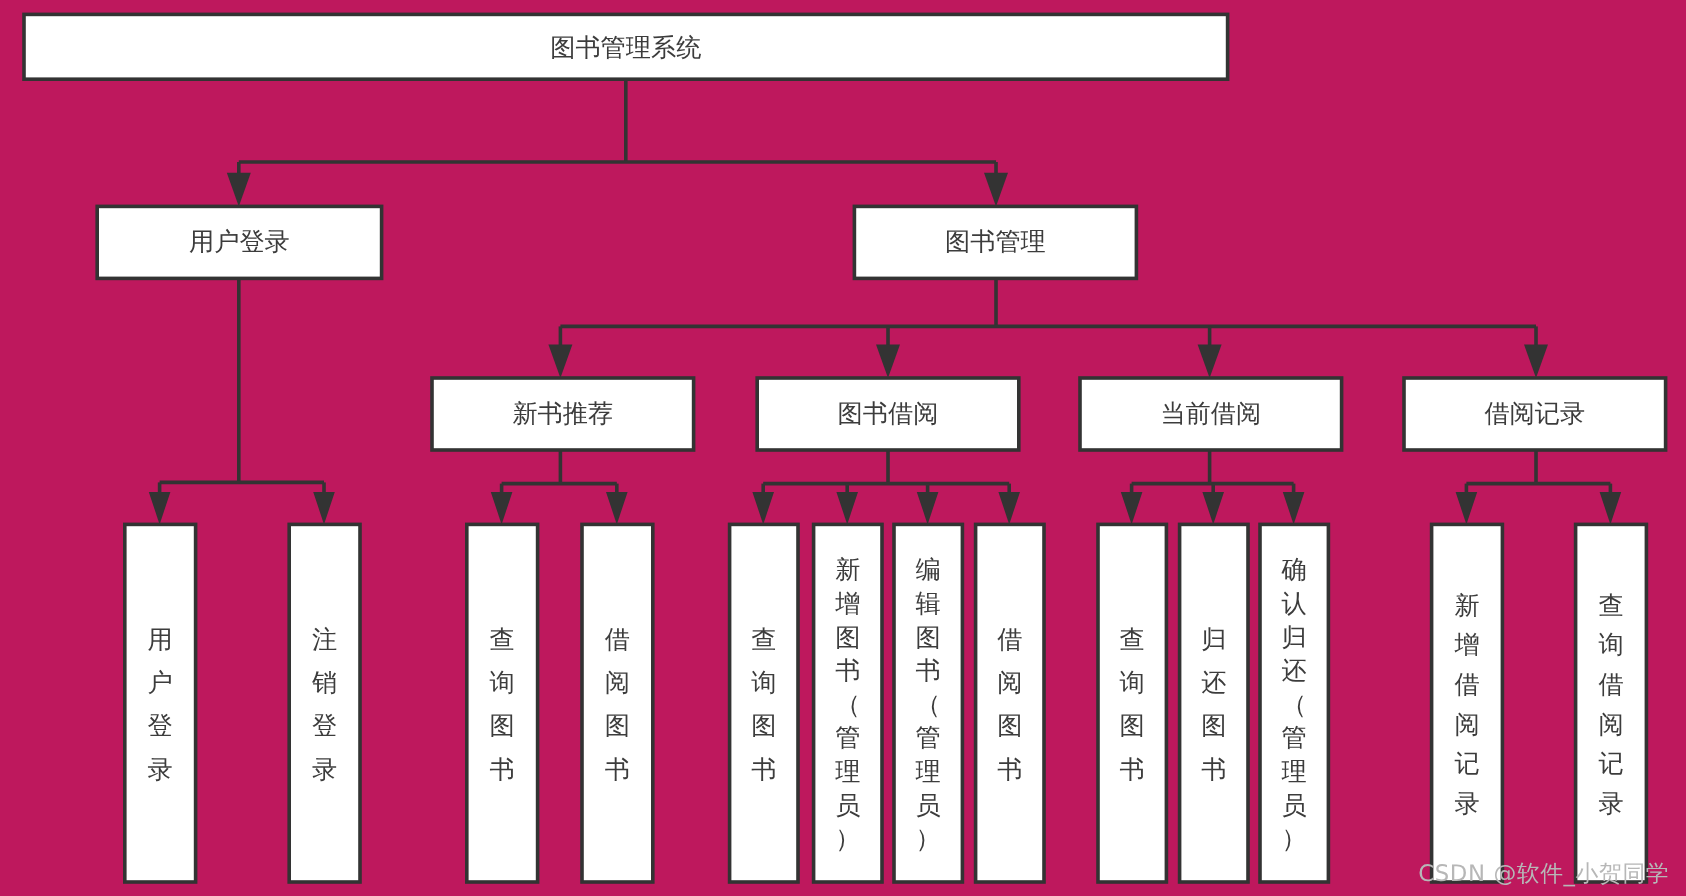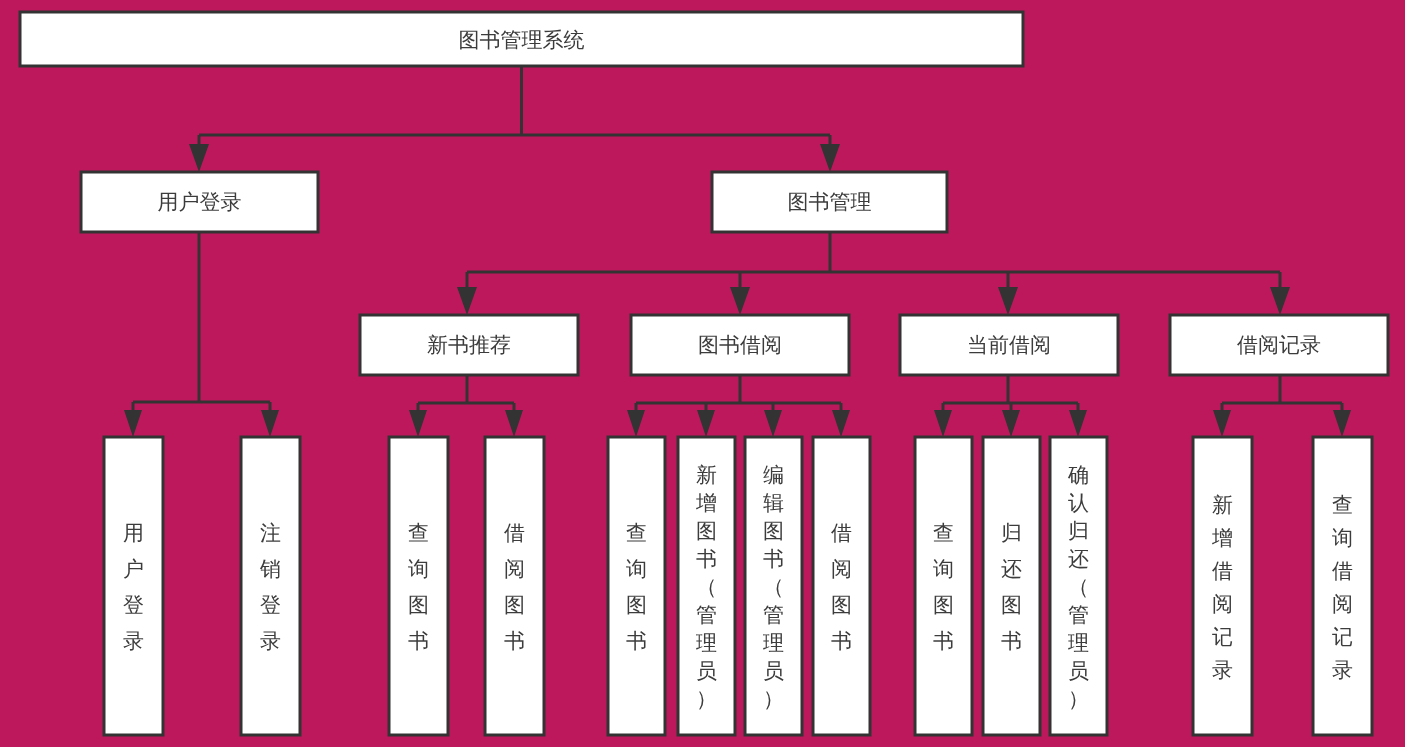--- a/index.html
+++ b/index.html
@@ -232,13 +232,14 @@
       <text class="node-label-v" x="1222.5" y="0"><tspan x="1222.5" y="511.5">新</tspan><tspan x="1222.5" y="544.5">增</tspan><tspan x="1222.5" y="577.5">借</tspan><tspan x="1222.5" y="610.5">阅</tspan><tspan x="1222.5" y="643.5">记</tspan><tspan x="1222.5" y="676.5">录</tspan></text>
     </g>
 
     <g>
       <rect class="node-box" x="1313" y="437" width="59" height="298"></rect>
       <text class="node-label-v" x="1342.5" y="0"><tspan x="1342.5" y="511.5">查</tspan><tspan x="1342.5" y="544.5">询</tspan><tspan x="1342.5" y="577.5">借</tspan><tspan x="1342.5" y="610.5">阅</tspan><tspan x="1342.5" y="643.5">记</tspan><tspan x="1342.5" y="676.5">录</tspan></text>
     </g>
 
   </svg>
 
+  <div class="watermark-text">CSDN @软件_小贺同学</div>
 </div>
 
 </body></html>

